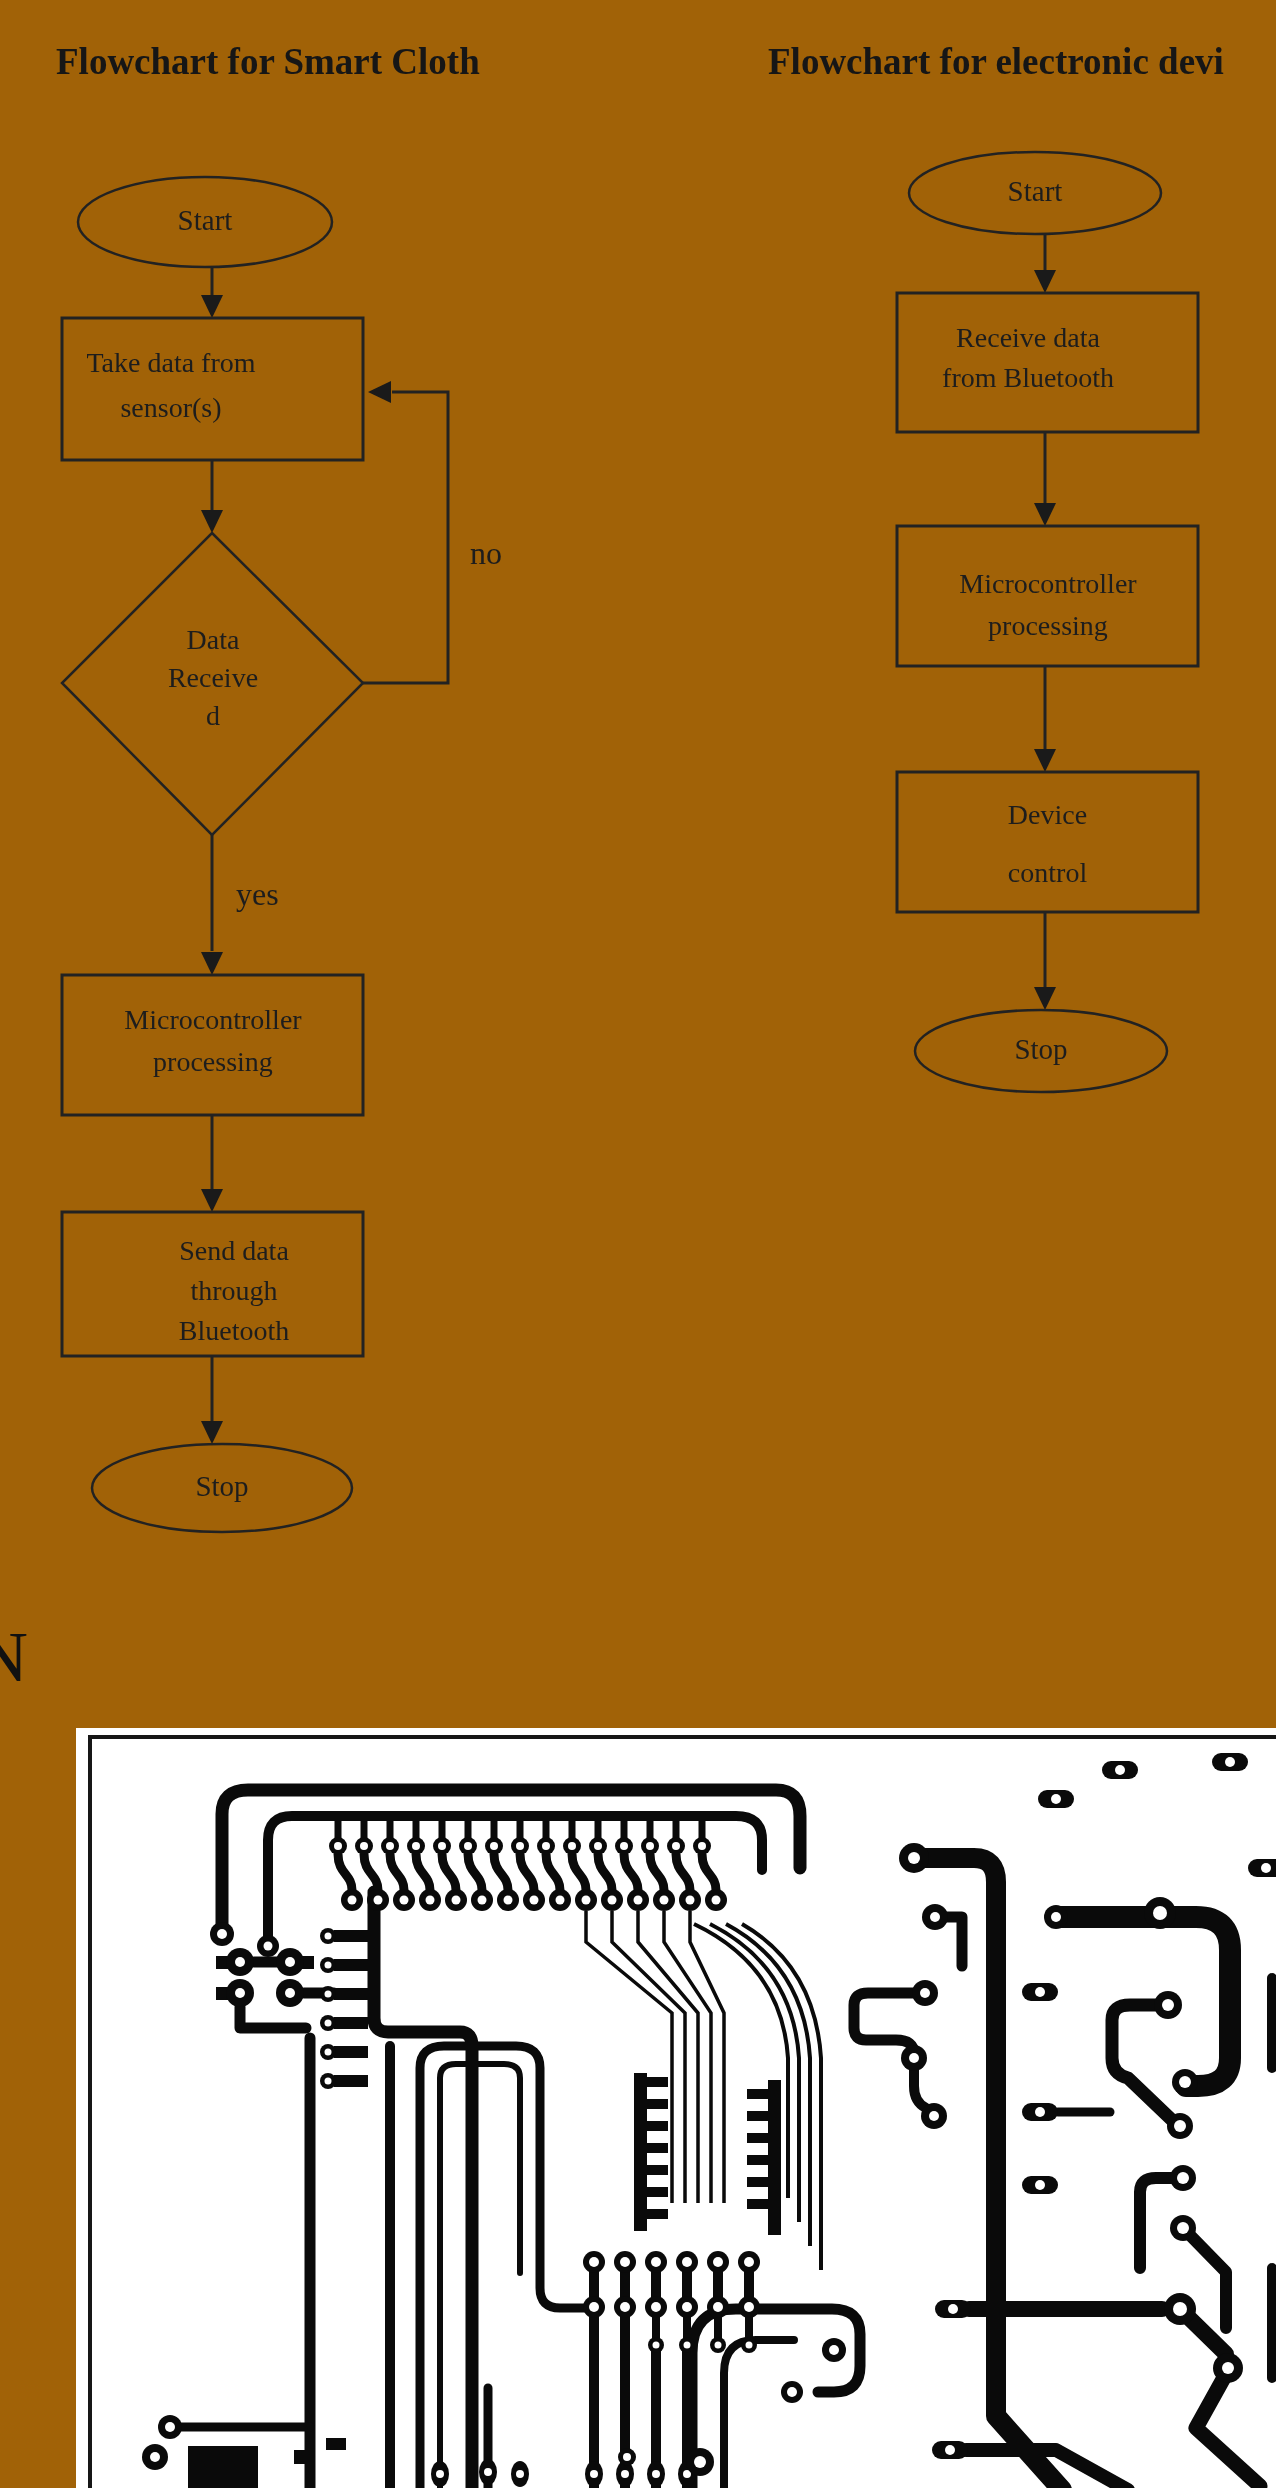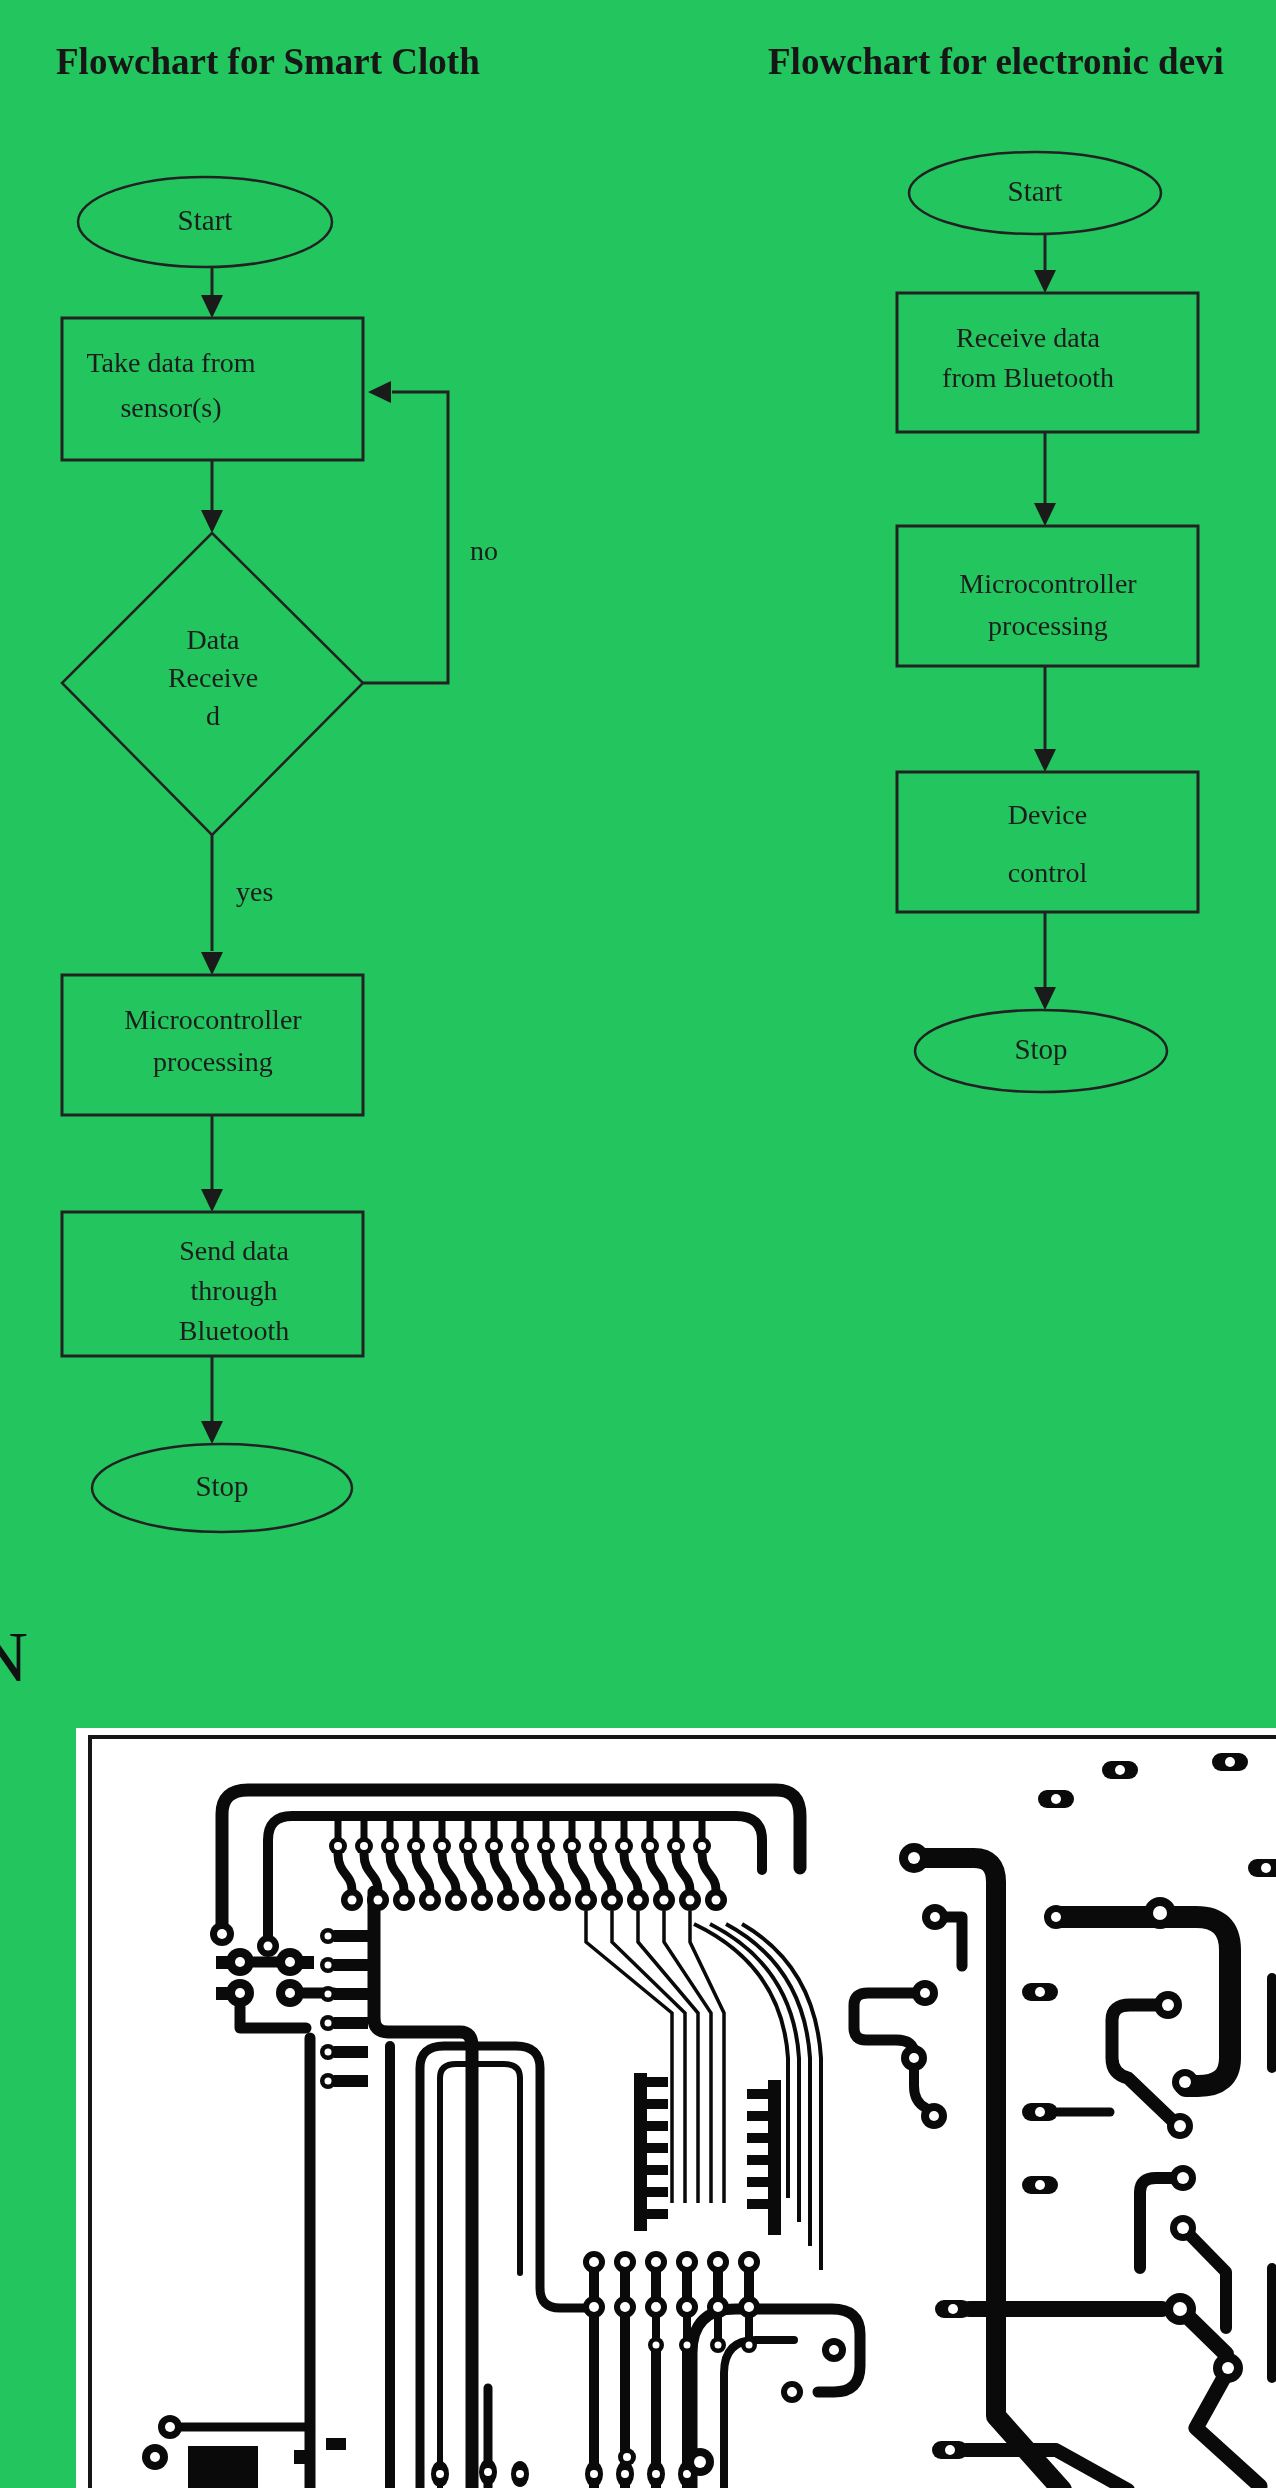--- a/index.html
+++ b/index.html
@@ -1,23 +1,23 @@
 <!DOCTYPE html>
 <html><head>
 <meta charset="utf-8">
 <style>
   html,body{margin:0;padding:0;background:#ffffff;}
-  .page{position:relative;width:1276px;height:2488px;background:#22c55e;overflow:hidden;
+  .page{position:relative;width:1276px;height:2488px;background:#a16207;overflow:hidden;
         font-family:"Liberation Serif","DejaVu Serif",serif;color:#1d1d1d;}
   .fc-title{position:absolute;font-weight:bold;font-size:37px;white-space:nowrap;letter-spacing:0px;color:#161616;}
   .fc-svg{position:absolute;left:0;top:0;overflow:visible;}
   .fc-label{position:absolute;font-size:28px;line-height:40px;text-align:center;color:#1d1d1d;}
   .fc-label .ln{display:block;}
   .oval-label{position:absolute;font-size:29px;text-align:center;color:#1d1d1d;}
-  .edge-label{position:absolute;font-size:28px;color:#1d1d1d;}
+  .edge-label{position:absolute;font-size:32px;color:#1d1d1d;}
   .partial-n{position:absolute;left:-24px;top:1616px;font-size:72px;color:#111;}
   .pcb-wrap{position:absolute;left:76px;top:1728px;width:1200px;height:760px;}
   .fc-shape{fill:none;stroke:#222;}
   .fc-conn{fill:none;stroke:#222;stroke-width:3;}
   .fc-head{fill:#1a1a1a;stroke:none;}
 </style>
 </head>
 <body>
 
 <div class="page">

